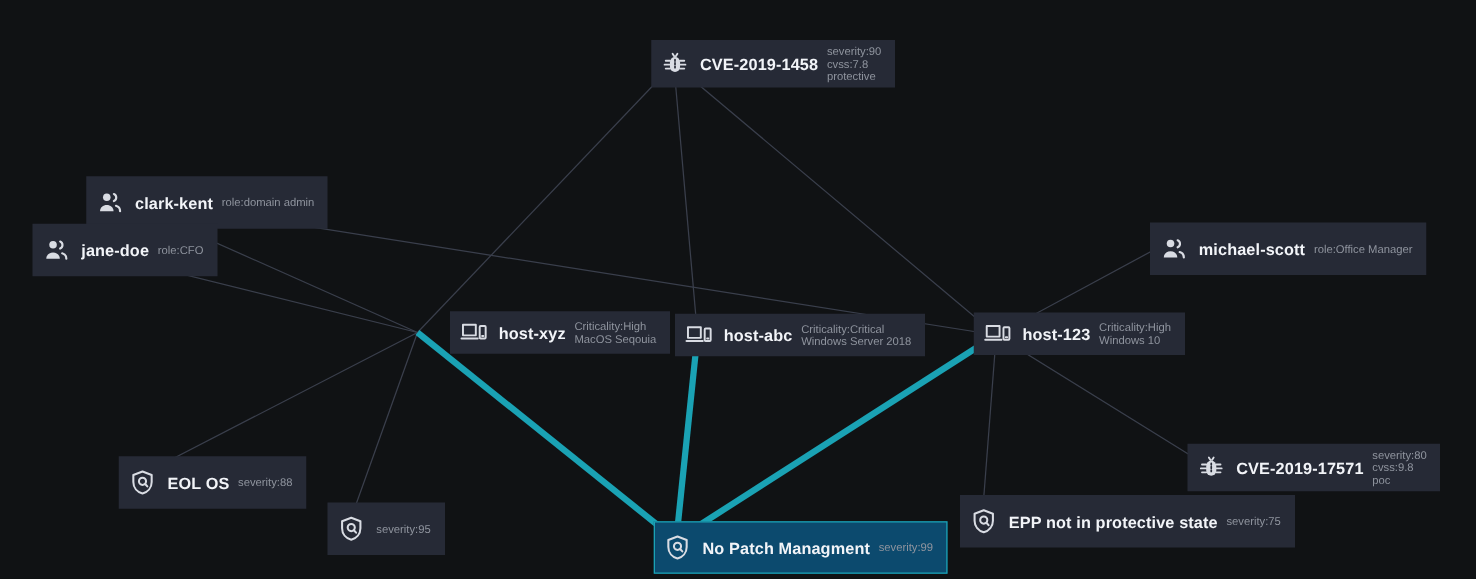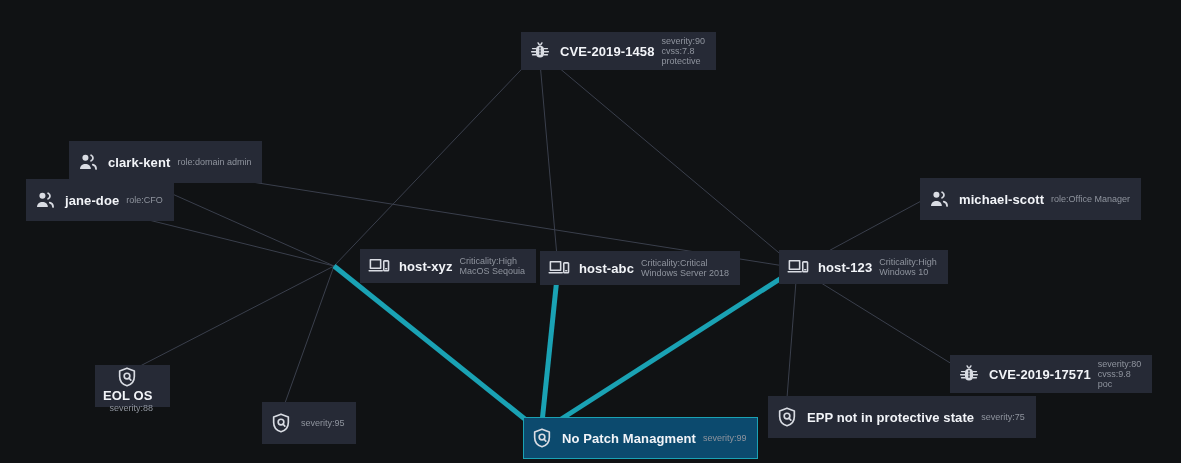--- a/index.html
+++ b/index.html
@@ -212,21 +212,21 @@
             <path d="M12 8.4v1.3M12 11.3v1.3M12 14.2v1.3" stroke="#262a36" stroke-width="1.5"></path>
           </svg>
         </span>
         <span class="label">CVE-2019-17571</span>
         <span class="meta">
           <span>severity:80</span>
           <span>cvss:9.8</span>
           <span>poc</span>
         </span>
       </div>
-      <div class="node" style="left: 95px; top: 365px; flex-direction: column;">
+      <div class="node" style="left: 95px; top: 365px;">
         <span class="ico">
           <svg viewBox="0 0 24 24" fill="none" stroke="currentColor" stroke-width="1.8" stroke-linecap="round" stroke-linejoin="round">
             <path d="M12 2.4l8 3v6.1c0 5-3.4 8.8-8 10.1-4.6-1.3-8-5.1-8-10.1V5.4z"></path>
             <circle cx="12" cy="11" r="3.1"></circle>
             <path d="M14.3 13.3l1.9 2.1"></path>
           </svg>
         </span>
         <span class="label">EOL OS</span>
         <span class="meta">
           <span>severity:88</span>

